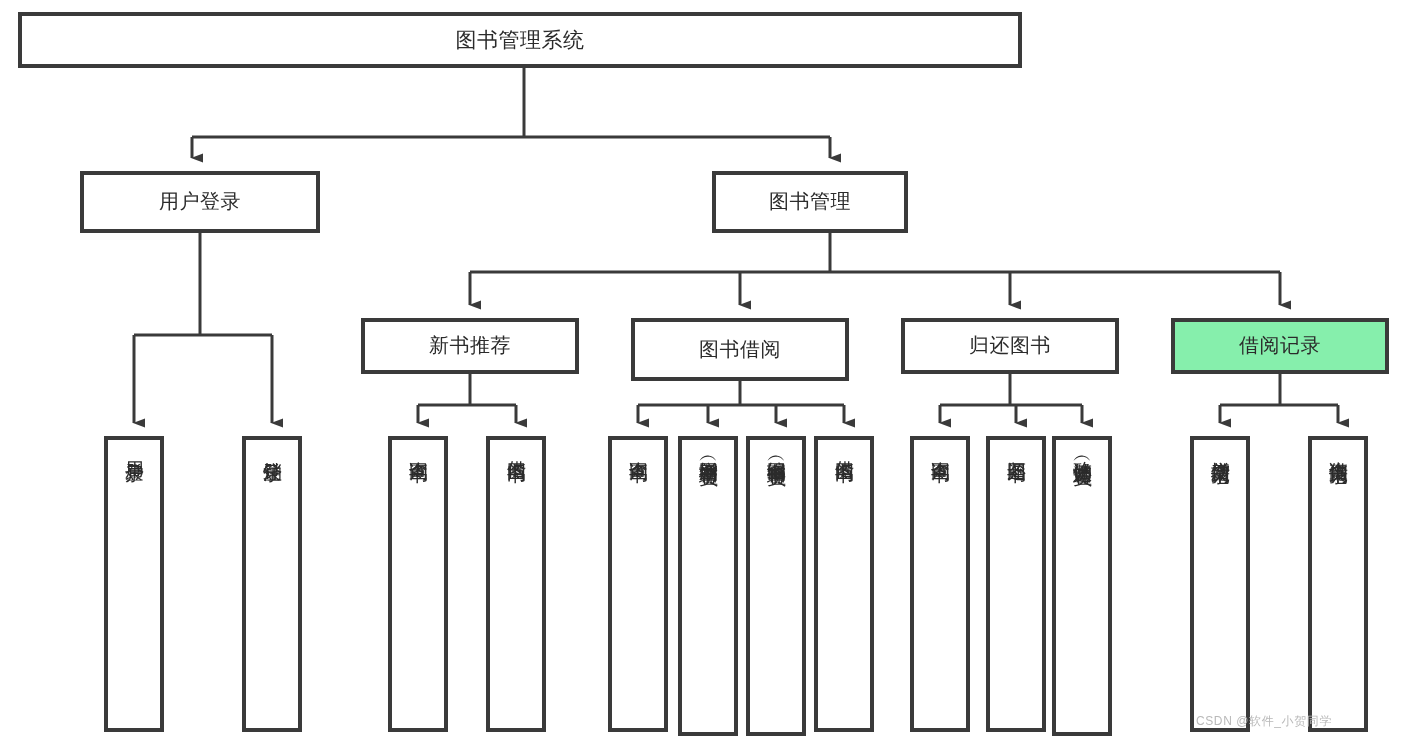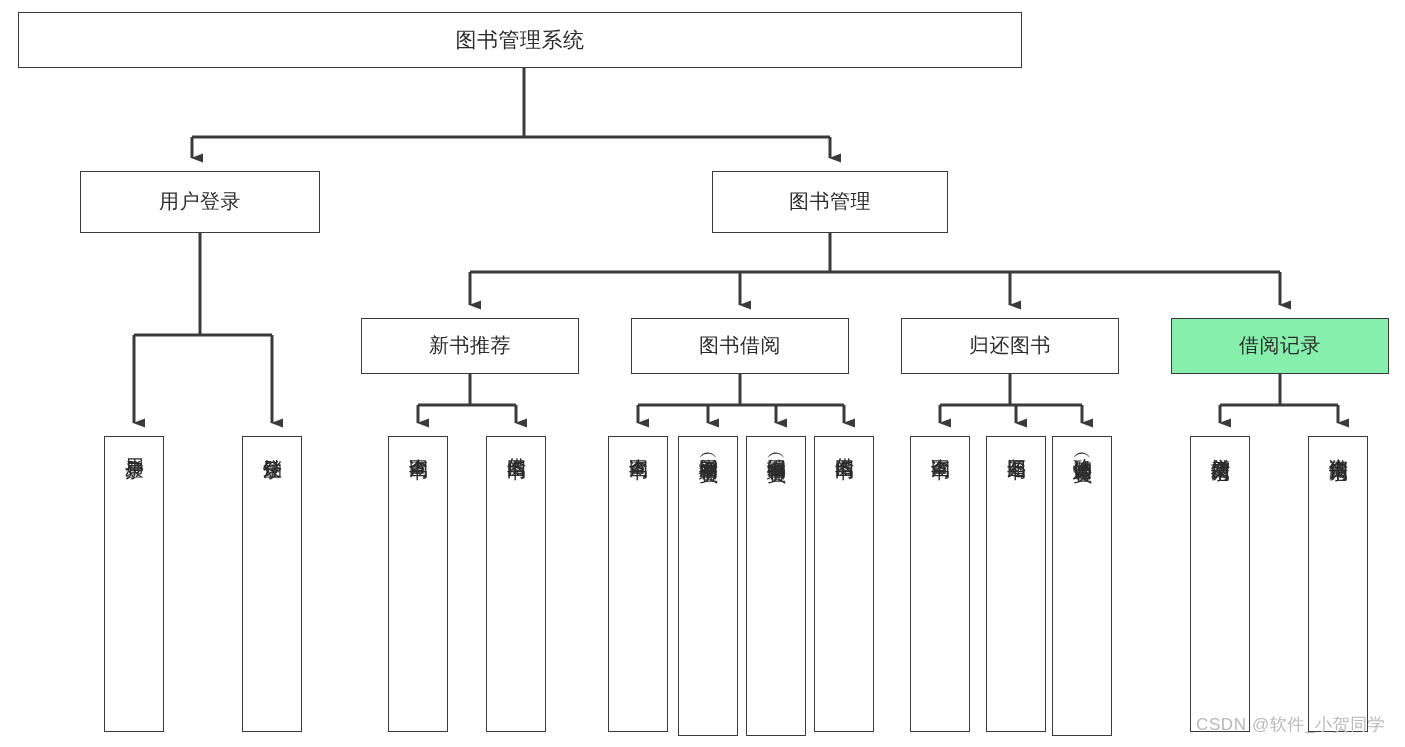--- a/index.html
+++ b/index.html
@@ -24,21 +24,21 @@
     position: absolute;
     left: 0;
     top: 0;
     width: 1405px;
     height: 747px;
   }
   .node-box {
     position: absolute;
     box-sizing: border-box;
     background: #ffffff;
-    border: 1px solid #a3a3a3;
+    border: 4px solid #a3a3a3;
     display: flex;
     align-items: center;
     justify-content: center;
   }
   .node-label {
     color: #2b2b2b;
     font-size: 20px;
     line-height: 1.18;
     letter-spacing: 0.5px;
     white-space: nowrap;
@@ -58,21 +58,21 @@
     font-size: 19px;
     line-height: 1.42;
     letter-spacing: 1px;
   }
   .node-box.root .node-label {
     font-size: 21px;
   }
   .watermark {
     position: absolute;
     color: #b9b9b9;
-    font-size: 17px;
+    font-size: 12px;
     letter-spacing: 0.6px;
     white-space: nowrap;
     pointer-events: none;
   }
 </style>
 </head>
 <body>
 
 <div id="diagram-root">
 
@@ -119,27 +119,27 @@
       </g>
   </svg>
 
   <div id="node-layer">
       <div class="node-box horizontal root" style="left: 18px; top: 12px; width: 1004px; height: 56px; border-color: rgb(58, 58, 58); background: rgb(255, 255, 255);">
         <span class="node-label" style="color: rgb(43, 43, 43);">图书管理系统</span>
       </div>
       <div class="node-box horizontal" style="left: 80px; top: 171px; width: 240px; height: 62px; border-color: rgb(58, 58, 58); background: rgb(255, 255, 255);">
         <span class="node-label" style="color: rgb(43, 43, 43);">用户登录</span>
       </div>
-      <div class="node-box horizontal" style="left: 712px; top: 171px; width: 236px; height: 62px; border-color: rgb(58, 58, 58); background: rgb(255, 255, 255);">
+      <div class="node-box horizontal" style="left: 712px; top: 171px; width: 196px; height: 62px; border-color: rgb(58, 58, 58); background: rgb(255, 255, 255);">
         <span class="node-label" style="color: rgb(43, 43, 43);">图书管理</span>
       </div>
       <div class="node-box horizontal" style="left: 361px; top: 318px; width: 218px; height: 56px; border-color: rgb(58, 58, 58); background: rgb(255, 255, 255);">
         <span class="node-label" style="color: rgb(43, 43, 43);">新书推荐</span>
       </div>
-      <div class="node-box horizontal" style="left: 631px; top: 318px; width: 218px; height: 56px; border-color: rgb(58, 58, 58); background: rgb(255, 255, 255);">
+      <div class="node-box horizontal" style="left: 631px; top: 318px; width: 218px; height: 63px; border-color: rgb(58, 58, 58); background: rgb(255, 255, 255);">
         <span class="node-label" style="color: rgb(43, 43, 43);">图书借阅</span>
       </div>
       <div class="node-box horizontal" style="left: 901px; top: 318px; width: 218px; height: 56px; border-color: rgb(58, 58, 58); background: rgb(255, 255, 255);">
         <span class="node-label" style="color: rgb(43, 43, 43);">归还图书</span>
       </div>
       <div class="node-box horizontal" style="left: 1171px; top: 318px; width: 218px; height: 56px; border-color: rgb(58, 58, 58); background: #86efac;">
         <span class="node-label" style="color: rgb(43, 43, 43);">借阅记录</span>
       </div>
       <div class="node-box vertical" style="left: 104px; top: 436px; width: 60px; height: 296px; border-color: rgb(58, 58, 58); background: rgb(255, 255, 255);">
         <span class="node-label" style="color: rgb(43, 43, 43);">用户登录</span>

